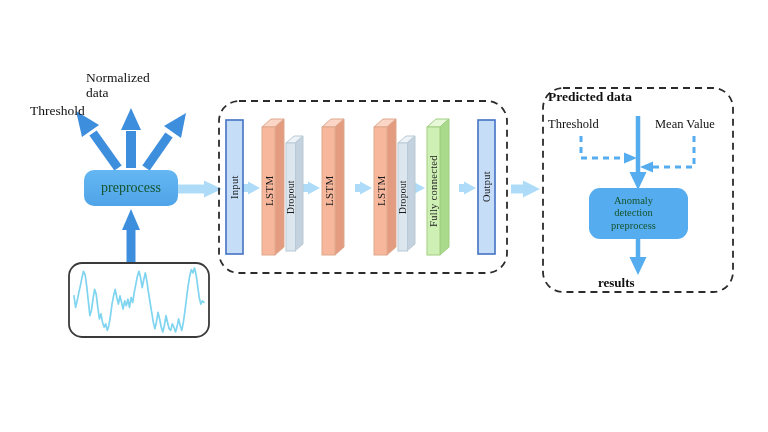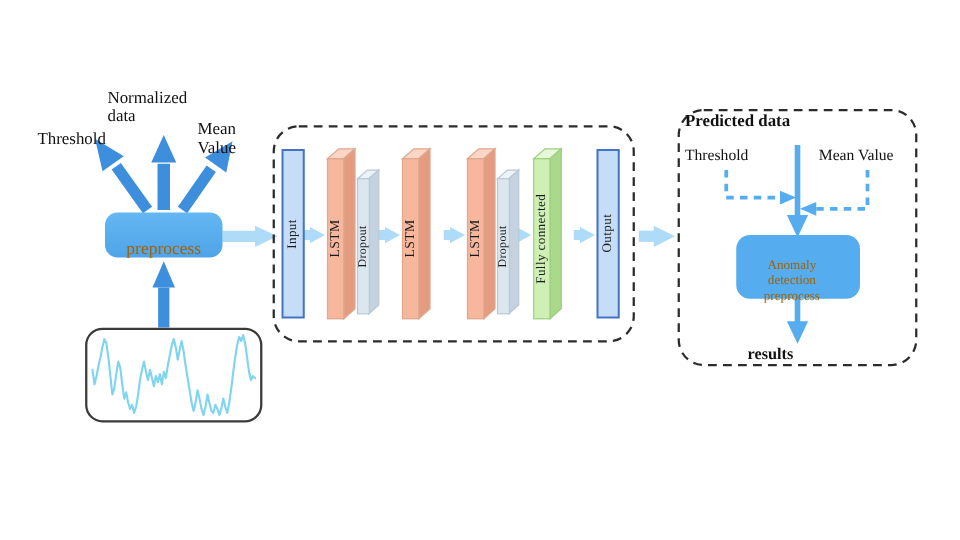--- a/index.html
+++ b/index.html
@@ -3,22 +3,22 @@
 <meta charset="utf-8">
 <style>
   html,body{margin:0;padding:0;background:#ffffff;}
   body{width:768px;height:432px;overflow:hidden;font-family:"Liberation Serif",serif;}
   #stage{position:relative;width:768px;height:432px;background:#fff;}
   .lbl{position:absolute;color:#111;font-family:"Liberation Serif",serif;white-space:pre;line-height:1.12;}
   svg{position:absolute;left:0;top:0;width:768px;height:432px;overflow:visible;}
   .vblock-text{position:absolute;color:#1a1a1a;font-family:"Liberation Serif",serif;
     writing-mode:vertical-rl;transform:rotate(180deg);white-space:nowrap;
     display:flex;align-items:center;justify-content:center;letter-spacing:.3px;}
-  .boxtext{position:absolute;color:#a16207;font-family:"Liberation Serif",serif;text-align:center;
-    display:flex;align-items:center;justify-content:center;flex-direction:column;line-height:1.18;margin-top:12px;}
+  .boxtext{position:absolute;color:#14532d;font-family:"Liberation Serif",serif;text-align:center;
+    display:flex;align-items:center;justify-content:center;flex-direction:column;line-height:1.18;}
 </style>
 </head>
 <body>
 
 <div id="stage">
 
   <svg viewBox="0 0 768 432">
     <defs>
       <marker id="mk-light" markerWidth="6" markerHeight="6" refX="3.2" refY="3" orient="auto">
         <path d="M0,0.5 L6,3 L0,5.5 z" fill="#AEDCF8"></path>
@@ -169,22 +169,20 @@
     <rect x="84" y="170" width="94" height="36" rx="10" ry="10" fill="url(#gPre)"></rect>
 
     <rect x="589" y="188" width="99" height="51" rx="11" ry="11" fill="#55ACEE"></rect>
   </svg>
 
   <div class="lbl" style="left:30px;top:103px;width:84px;font-size:13.5px;">Threshold</div>
 
   <div class="lbl" style="left:86px;top:70px;width:92px;font-size:13.5px;">Normalized
 data</div>
 
-  <div class="lbl" style="left:158px;top:95px;width:56px;font-size:13.5px;">Mean
-Value</div>
 
   <div class="boxtext" style="left:84px;top:170px;width:94px;height:36px;font-size:14px;">preprocess</div>
 
 
   <div class="vblock-text" style="left:226px;top:120px;width:17px;height:134px;font-size:10.5px;">Input</div>
 
   <div class="vblock-text" style="left:262px;top:127px;width:13px;height:128px;font-size:11px;">LSTM</div>
 
   <div class="vblock-text" style="left:286px;top:143px;width:10px;height:108px;font-size:9.5px;">Dropout</div>
 

